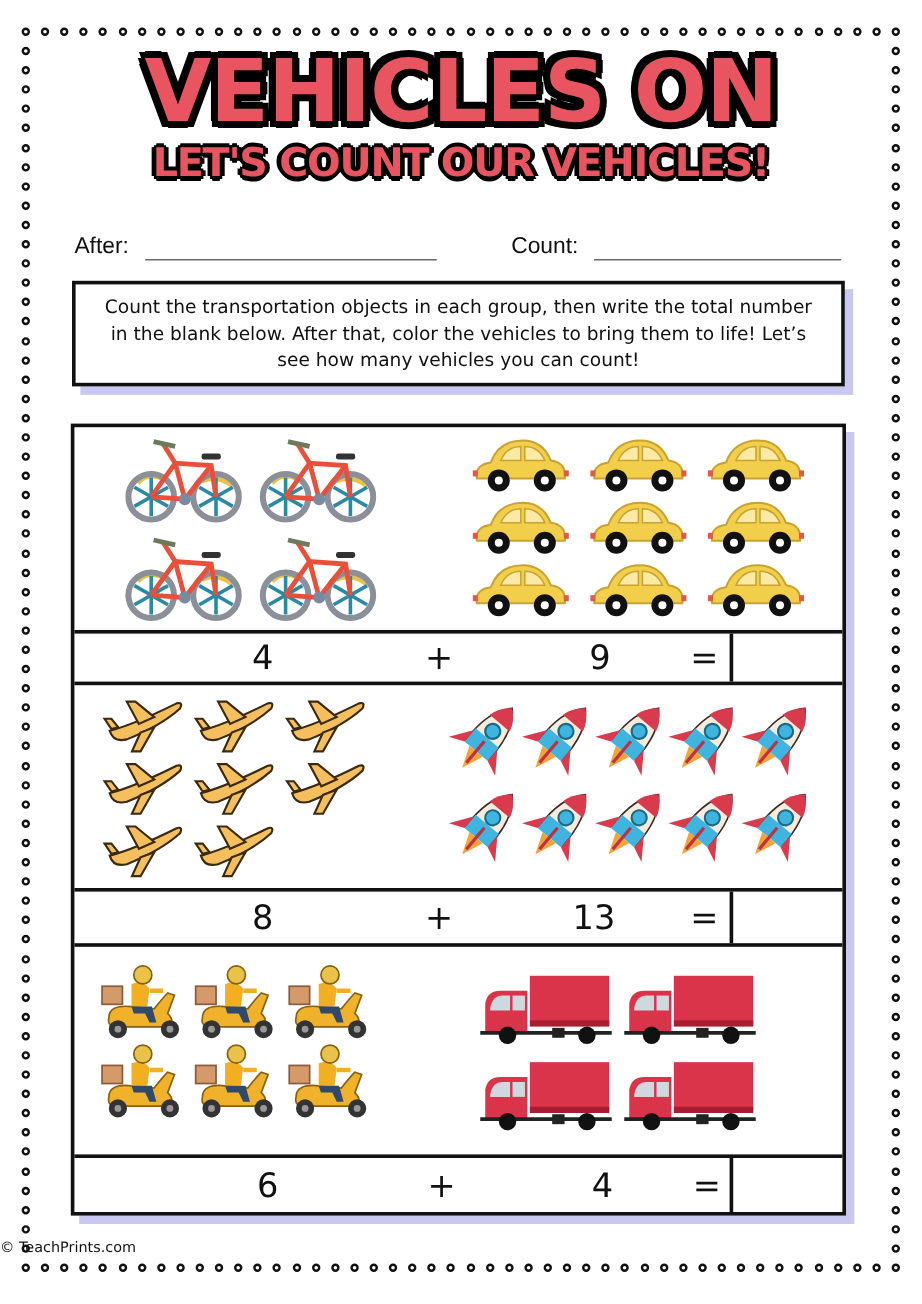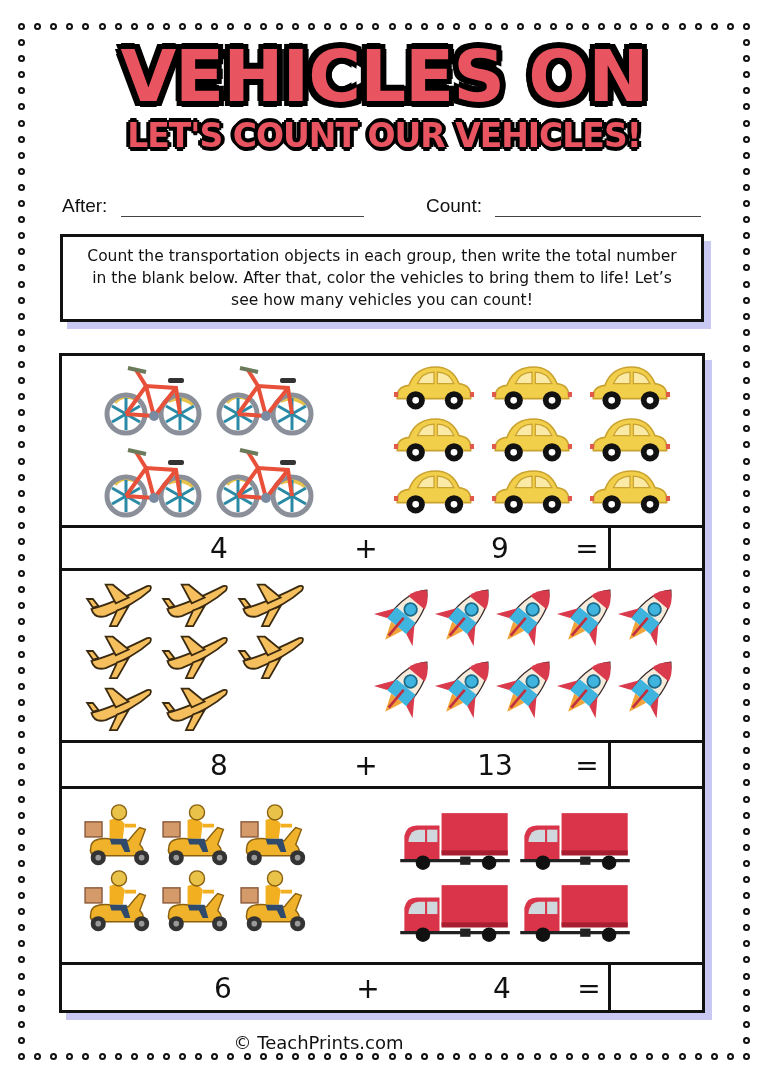--- a/index.html
+++ b/index.html
@@ -37,21 +37,21 @@
   .grid { position:absolute; left:59px; top:353px; width:646px; height:660px; box-sizing:border-box;
           border:3px solid #111; background:#fff; box-shadow:7px 7px 0 #c9c8f2; }
   .panel { position:absolute; left:0; width:640px; border-bottom:3px solid #111; box-sizing:border-box; }
   .eq-row { position:absolute; left:0; width:640px; box-sizing:border-box; font-family:"DejaVu Sans", sans-serif;
             font-size:28px; }
   .eq-row.has-border { border-bottom:3px solid #111; }
   .eq-num1, .eq-plus, .eq-num2, .eq-eq { position:absolute; top:50%; transform:translate(-50%,-50%); }
   .eq-answer { position:absolute; right:0; top:0; bottom:0; width:94px; border-left:3px solid #111; box-sizing:border-box; }
 
   .icon { position:absolute; }
-  .footer { position:absolute; left:0; width:637px; top:1032px; text-align:center; font-family:"DejaVu Sans", sans-serif; font-size:18px; }
+  .footer { position:absolute; left:0; width:637px; top:1032px; text-align:left; font-family:"DejaVu Sans", sans-serif; font-size:12px; }
 </style>
 </head>
 <body>
 
 <div class="dots" id="dots">
     <div class="dot" style="left: 18px; top: 23px;"></div>
     <div class="dot" style="left: 18px; top: 1053px;"></div>
     <div class="dot" style="left: 34.1111px; top: 23px;"></div>
     <div class="dot" style="left: 34.1111px; top: 1053px;"></div>
     <div class="dot" style="left: 50.2222px; top: 23px;"></div>

